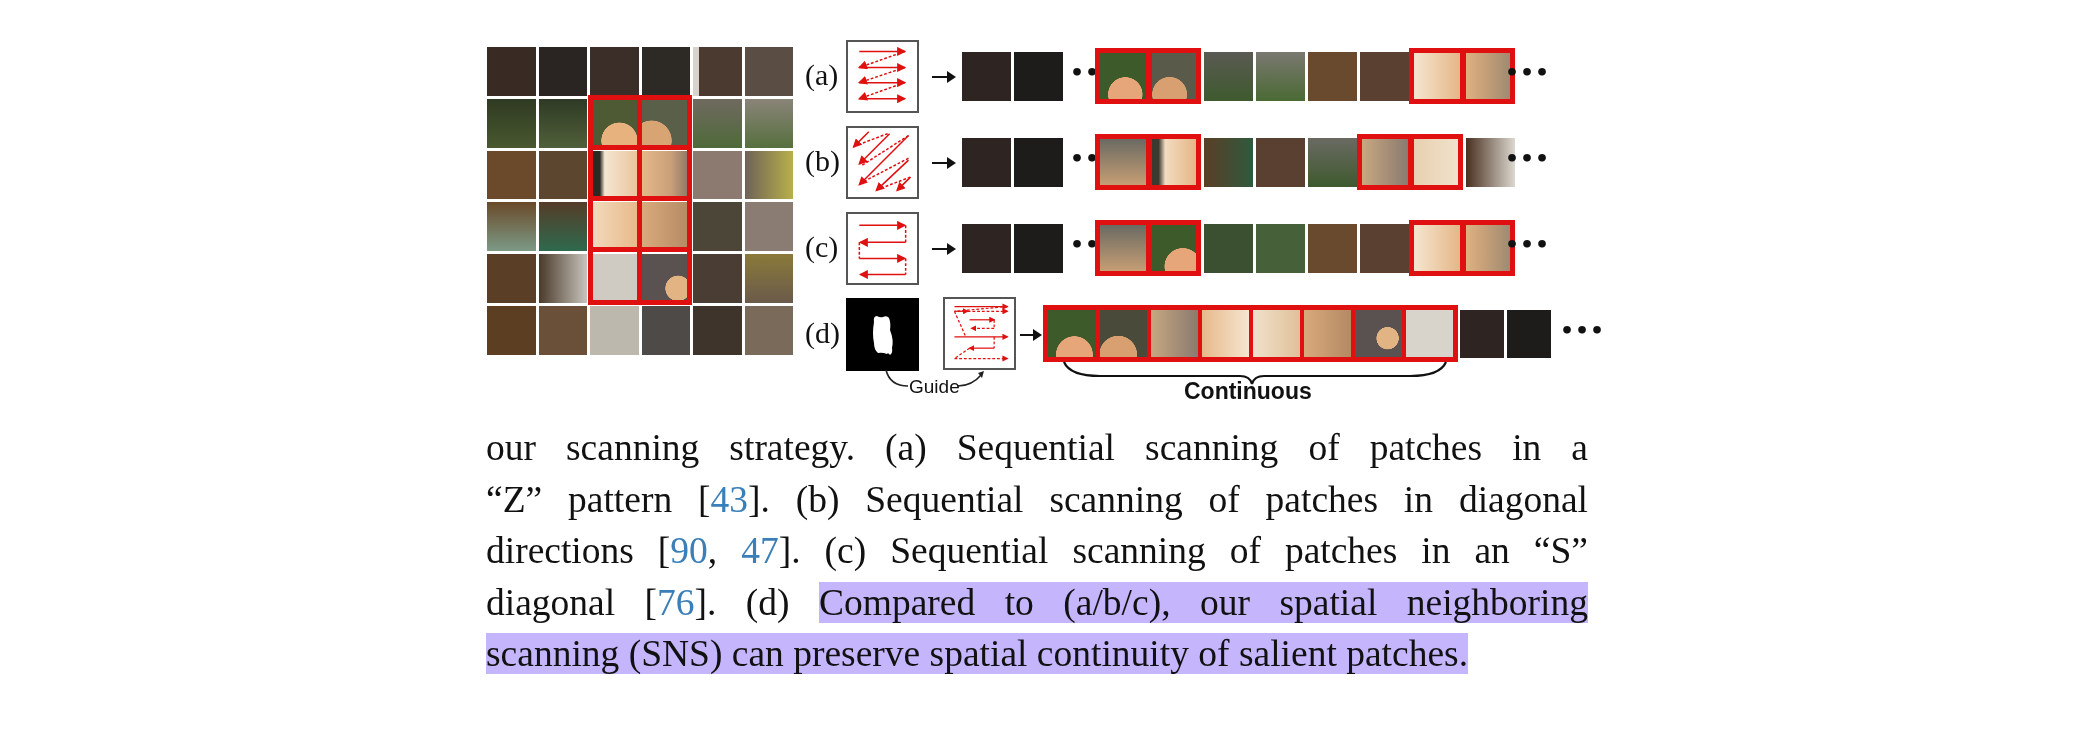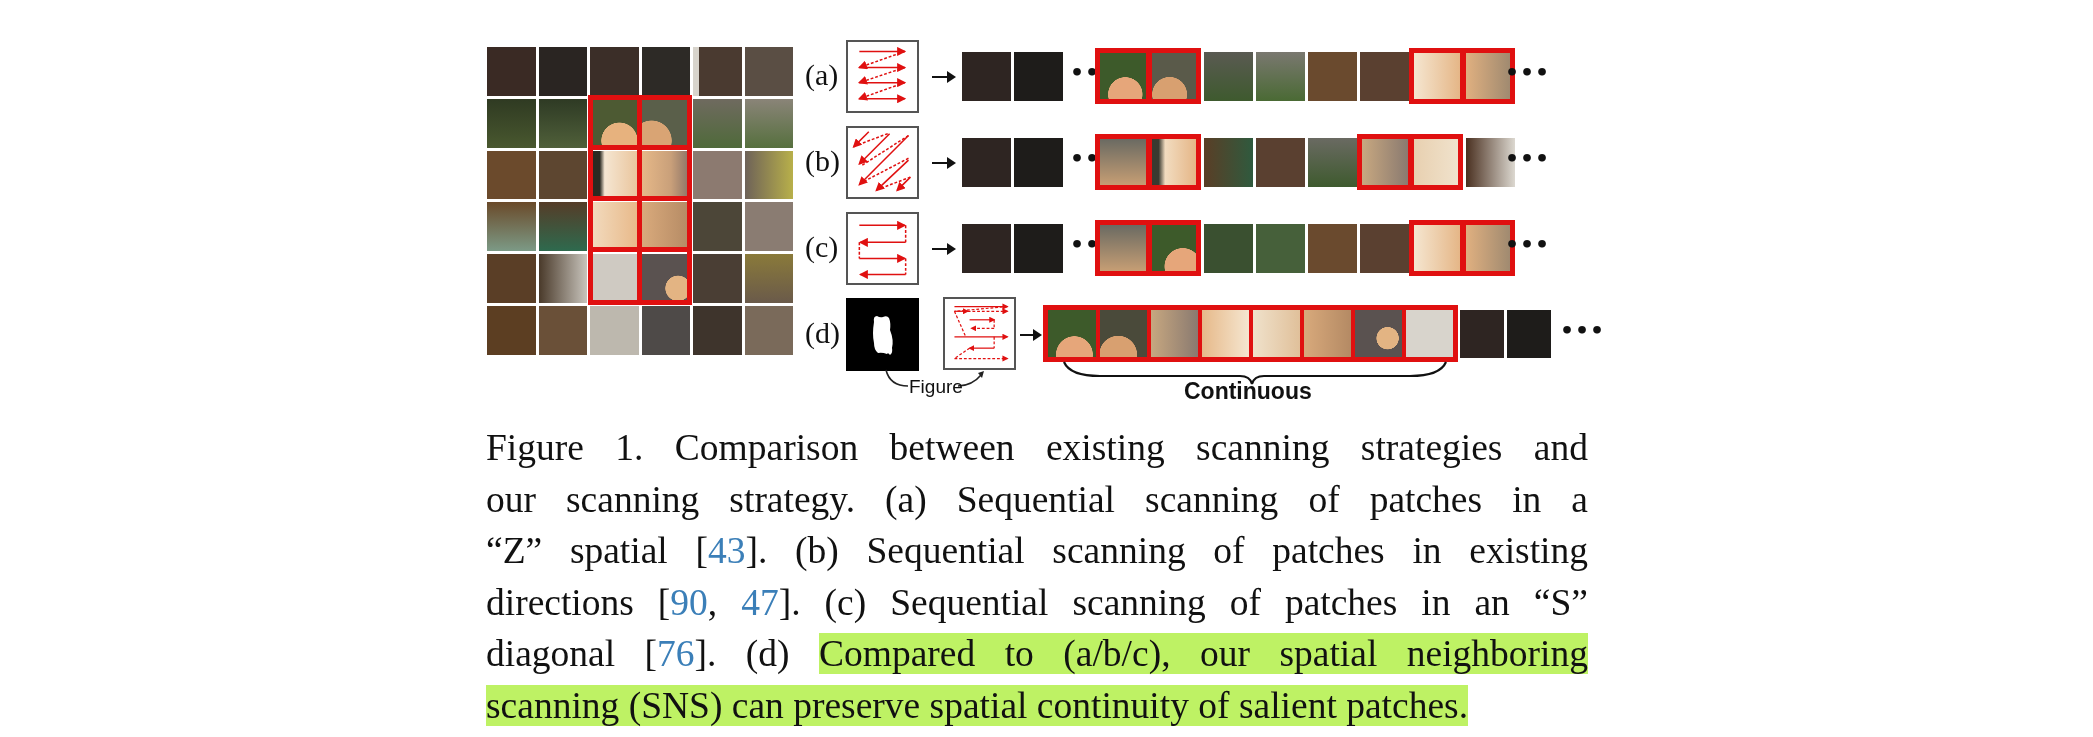--- a/index.html
+++ b/index.html
@@ -35,21 +35,21 @@
   
   .brace { position:absolute; }
   .guide-label { position:absolute; font-family:"Liberation Sans", "DejaVu Sans", sans-serif; font-size:19px; color:#111; }
   .continuous-label { position:absolute; font-family:"Liberation Sans", "DejaVu Sans", sans-serif; font-weight:bold; font-size:23px; color:#111; }
 
   
   .caption { position:absolute; left:486px; top:422px; width:1102px; font-size:37.5px; line-height:51.5px; color:#111; text-align:justify; }
   .caption .cline { display:block; text-align:justify; text-align-last:justify; white-space:nowrap; height:51.5px; }
   .caption .cline.last { text-align-last:left; }
   .cite { color:#3b7fb8; }
-  .hl-text { background:#bef264; }
+  .hl-text { background:#c4b5fd; }
 </style>
 </head>
 <body>
 
 <div class="grid">
 
   <div class="patch" style="background:#3a2a24"></div>
   <div class="patch" style="background:#2a2522"></div>
   <div class="patch" style="background:#3b2e28"></div>
   <div class="patch" style="background:#2d2a26"></div>
@@ -277,22 +277,21 @@
 <svg class="brace" style="left:1060px; top:360px;" width="390" height="30" viewBox="0 0 390 30">
   <path d="M4 2 Q10 16 40 16 L180 16 Q190 16 192 24 Q194 16 204 16 L350 16 Q380 16 386 2" fill="none" stroke="#111" stroke-width="2.2"></path>
 </svg>
 <div class="continuous-label" style="left:1184px; top:378px;">Continuous</div>
 
 <svg class="brace" style="left:880px; top:368px;" width="110" height="30" viewBox="0 0 110 30">
   <path d="M6 2 Q10 18 28 18" fill="none" stroke="#222" stroke-width="1.6"></path>
   <path d="M78 18 Q92 18 102 6" fill="none" stroke="#222" stroke-width="1.6"></path>
   <path d="M98 5 L104 3 L102 10 z" fill="#222"></path>
 </svg>
-<div class="guide-label" style="left:909px; top:376px;">Figure</div>
+<div class="guide-label" style="left:909px; top:376px;">Guide</div>
 
 <div class="caption">
-  <span class="cline"><span>Figure 1.  Comparison between existing scanning strategies and</span></span>
   <span class="cline"><span>our scanning strategy.  (a) Sequential scanning of patches in a</span></span>
-  <span class="cline"><span>“Z” spatial [</span><span class="cite">43</span><span>].  (b) Sequential scanning of patches in existing</span></span>
+  <span class="cline"><span>“Z” pattern [</span><span class="cite">43</span><span>].  (b) Sequential scanning of patches in diagonal</span></span>
   <span class="cline"><span>directions [</span><span class="cite">90</span><span>, </span><span class="cite">47</span><span>].  (c) Sequential scanning of patches in an “S”</span></span>
   <span class="cline"><span>diagonal [</span><span class="cite">76</span><span>].  (d) </span><span class="hl-text">Compared to (a/b/c), our spatial neighboring</span></span>
   <span class="cline last"><span class="hl-text">scanning (SNS) can preserve spatial continuity of salient patches.</span></span>
 </div>
 
 </body></html>

